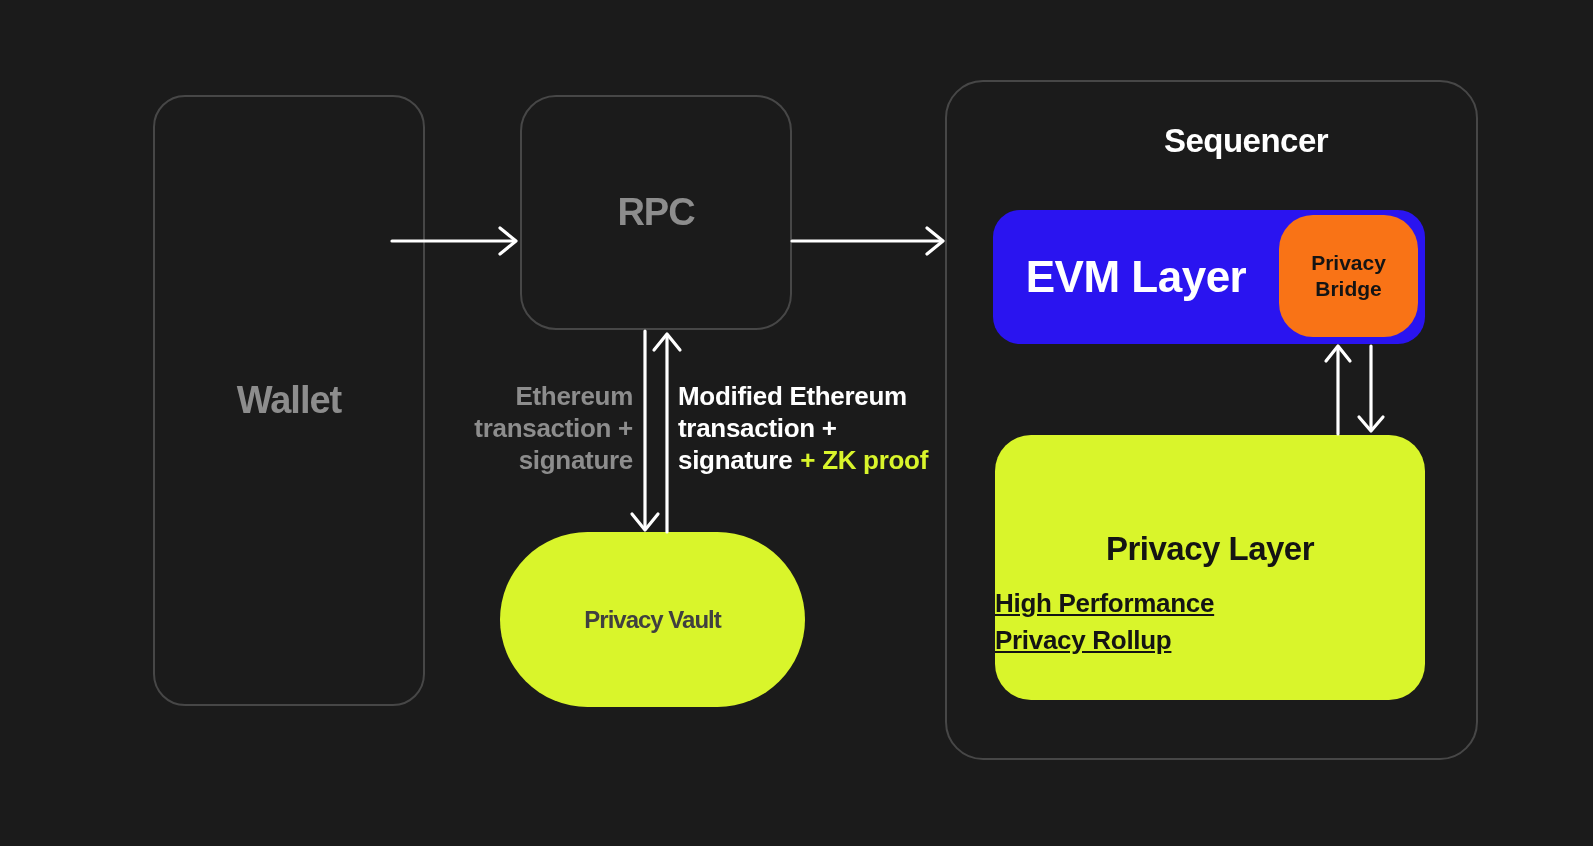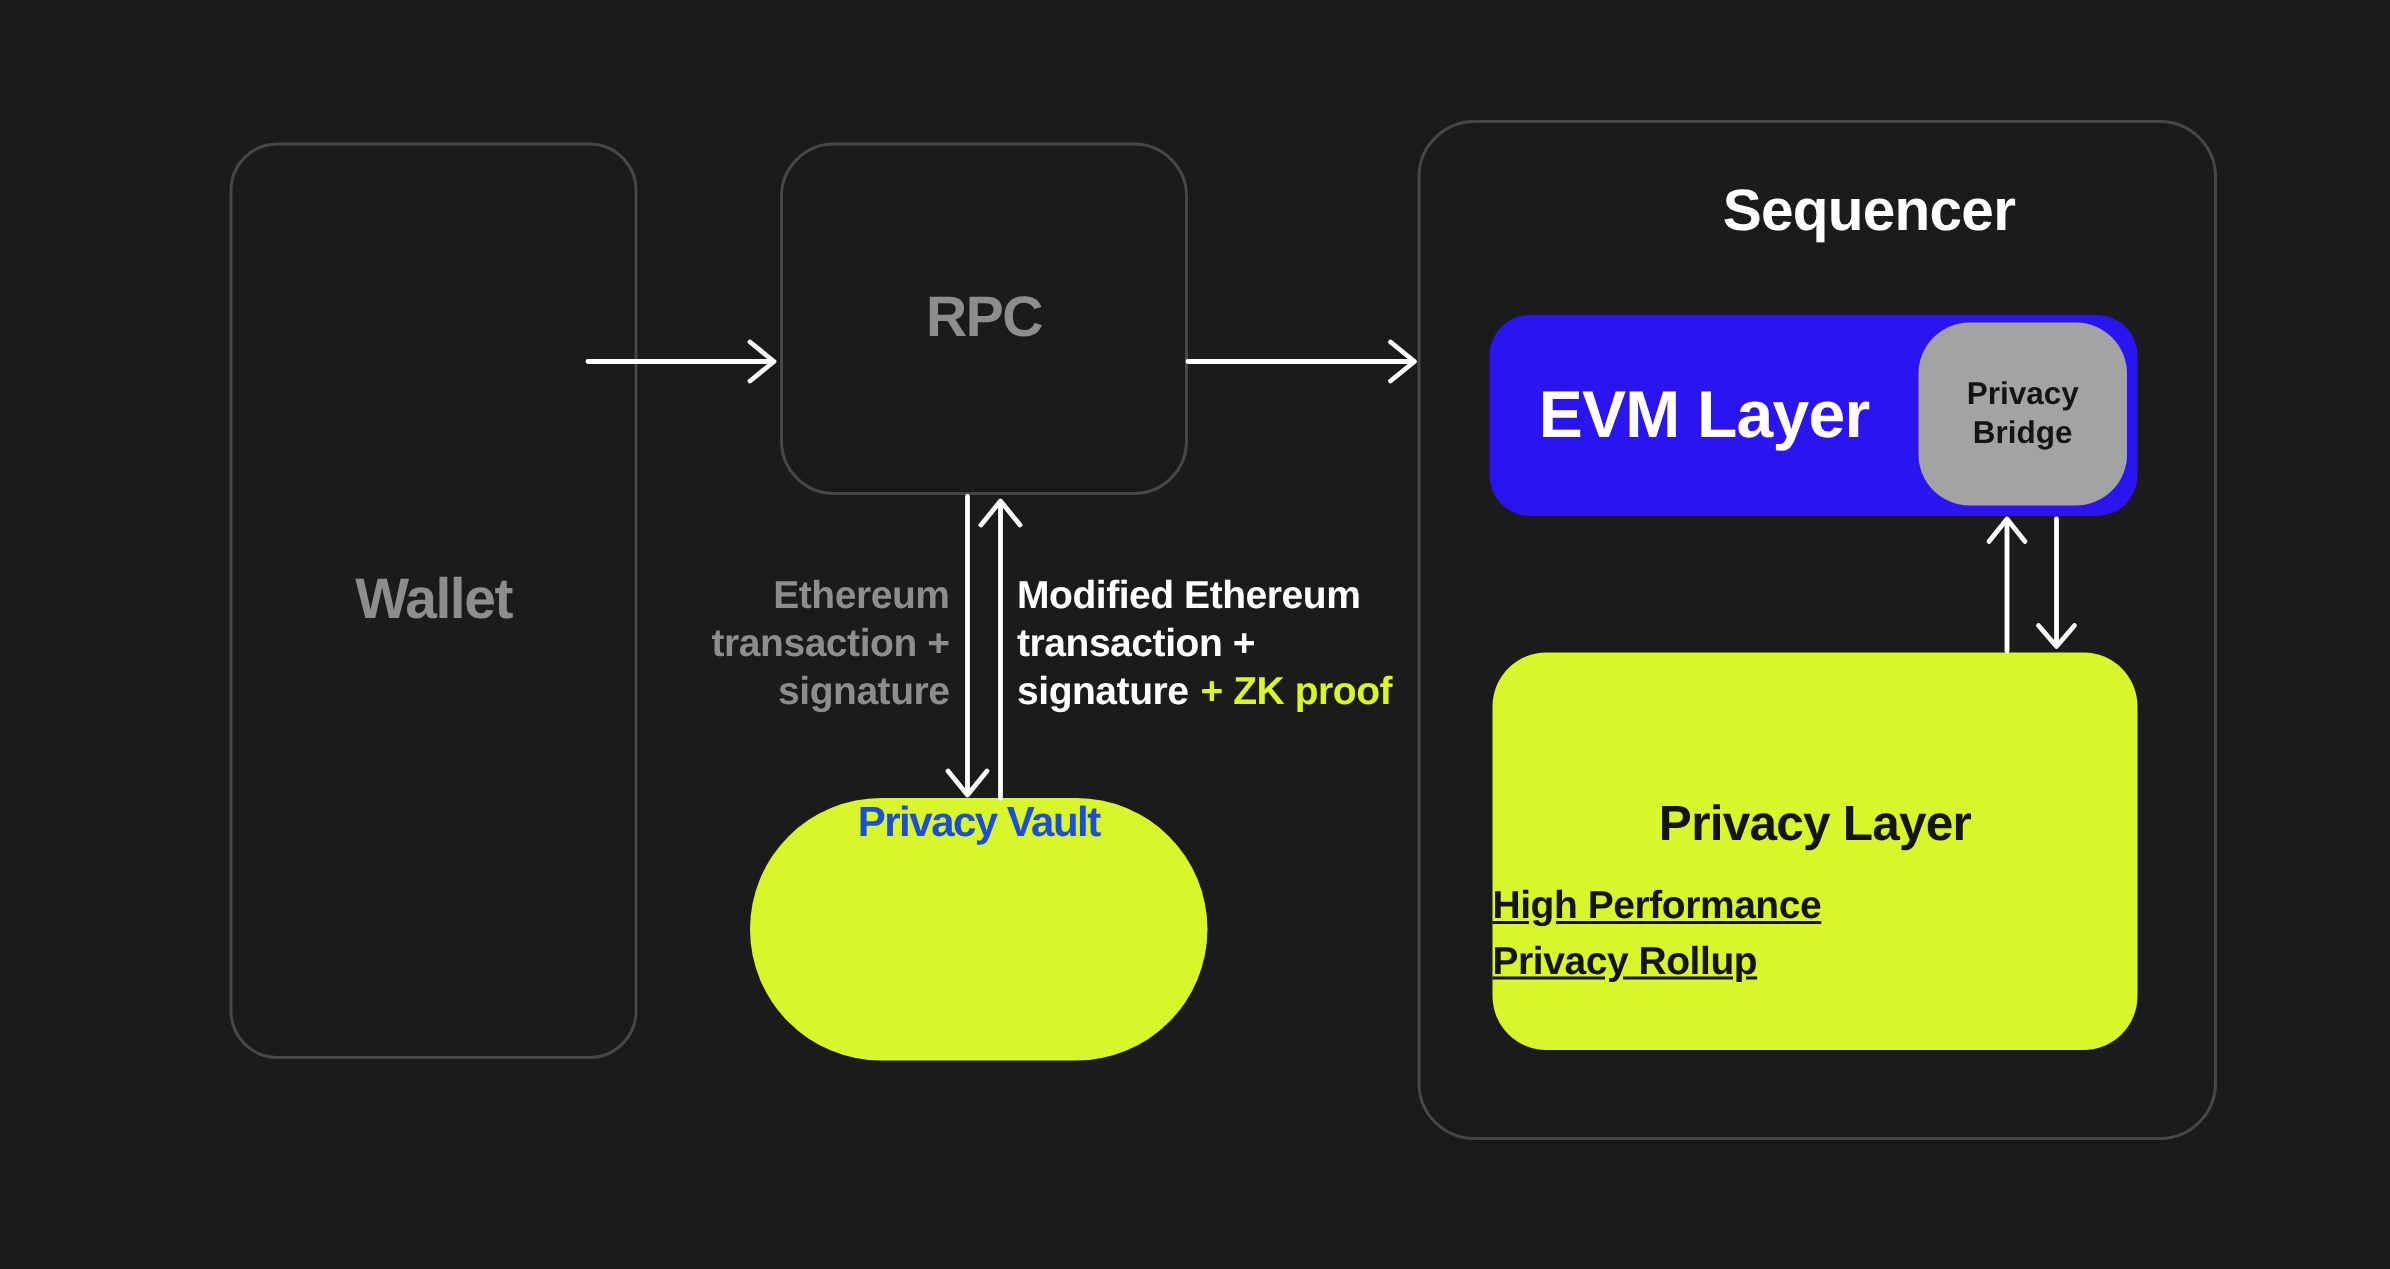--- a/index.html
+++ b/index.html
@@ -34,21 +34,21 @@
     color: #8d8d8d;
     font-size: 38px;
     font-weight: bold;
     letter-spacing: -1px;
   }
   .seq-title {
     position: absolute;
     left: 945px; top: 121px; width: 602px;
     text-align: center;
     color: #ffffff;
-    font-size: 39px;
+    font-size: 33px;
     line-height: 40px;
     font-weight: bold;
     letter-spacing: -0.5px;
   }
 
   
   .evm {
     position: absolute;
     left: 993px; top: 210px; width: 432px; height: 134px;
     background: #2a14f0;
@@ -59,21 +59,21 @@
     left: 993px; top: 210px; width: 286px; height: 134px;
     display: flex; align-items: center; justify-content: center;
     color: #ffffff;
     font-size: 44px;
     font-weight: bold;
     letter-spacing: -0.5px;
   }
   .bridge {
     position: absolute;
     left: 1279px; top: 215px; width: 139px; height: 122px;
-    background: #a3a3a3;
+    background: #f97316;
     border-radius: 34px;
     display: flex; align-items: center; justify-content: center;
     text-align: center;
     color: #141414;
     font-size: 21px;
     line-height: 26px;
     font-weight: bold;
     white-space: pre-line;
   }
 
@@ -106,23 +106,23 @@
     white-space: pre-line;
     text-decoration: underline;
   }
 
   
   .vault {
     position: absolute;
     left: 500px; top: 532px; width: 305px; height: 175px;
     background: #d9f52b;
     border-radius: 88px;
-    display: flex; align-items: flex-start; justify-content: center;
-    color: #1d4ed8;
-    font-size: 28px;
+    display: flex; align-items: center; justify-content: center;
+    color: #404040;
+    font-size: 24px;
     font-weight: bold;
     letter-spacing: -1px;
   }
 
   
   .lbl-gray {
     position: absolute;
     left: 353px; top: 380px; width: 280px;
     text-align: right;
     color: #8d8d8d;

